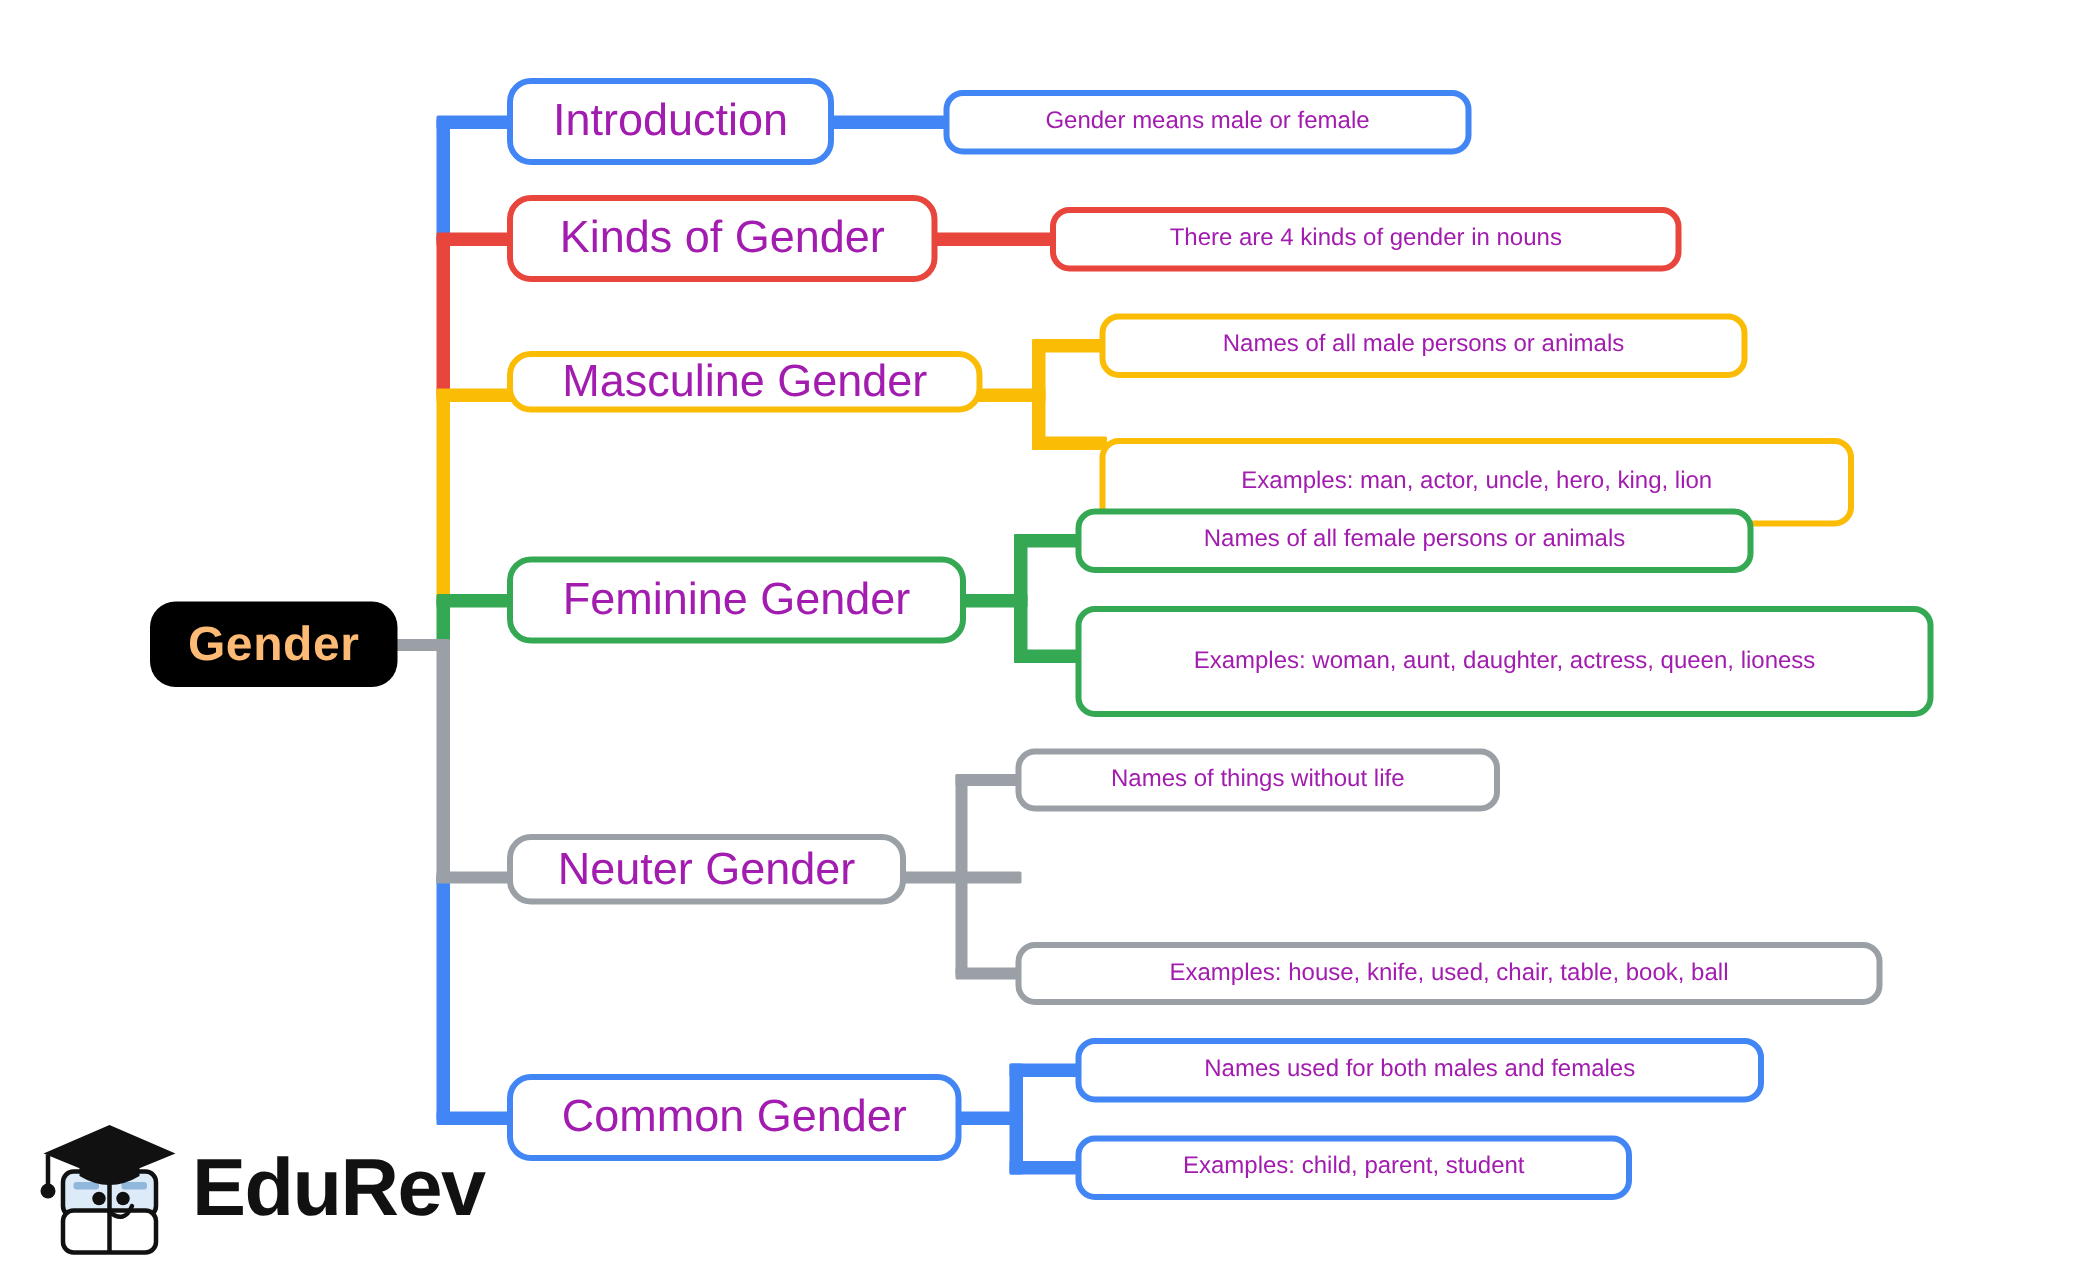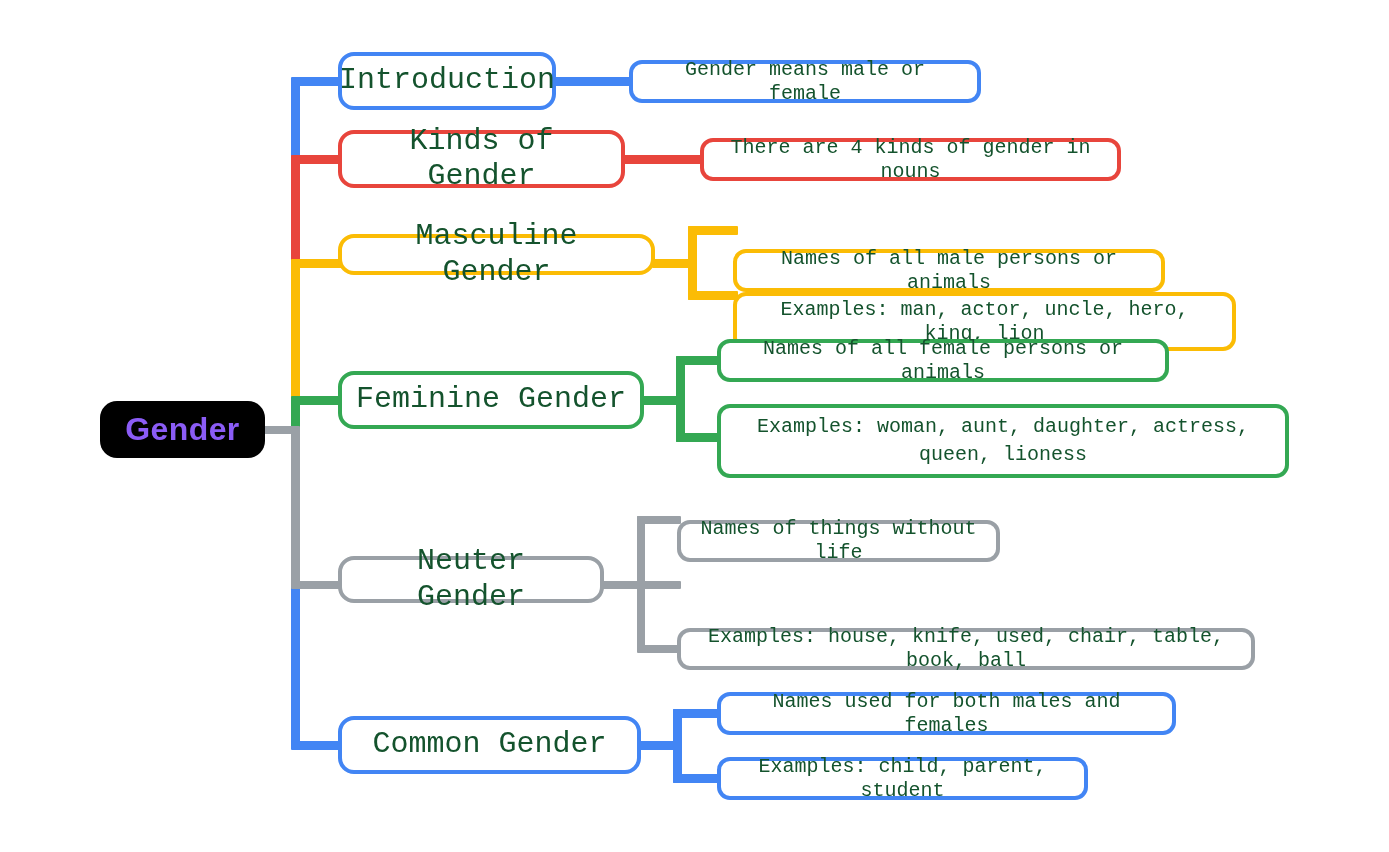--- a/index.html
+++ b/index.html
@@ -22,48 +22,47 @@
   }
   
   .node {
     position: absolute;
     box-sizing: border-box;
     background: #ffffff;
     display: flex;
     align-items: center;
     justify-content: center;
     text-align: center;
-    color: #14532d;
+    color: #a21caf;
     line-height: 1.18;
-    font-family: Liberation Mono, monospace;
   }
   .root {
     position: absolute;
     box-sizing: border-box;
     background: #000000;
-    color: #8b5cf6;
+    color: #fdba74;
     border-radius: 17px;
     display: flex;
     align-items: center;
     justify-content: center;
     font-weight: bold;
     letter-spacing: 0.4px;
   }
   .branch {
     border-width: 4px;
     border-style: solid;
     border-radius: 16px;
     font-size: 30px;
     padding: 0 12px;
   }
   .leaf {
     border-width: 4px;
     border-style: solid;
     border-radius: 13px;
-    font-size: 20px;
+    font-size: 16px;
     padding: 0 10px;
   }
   .leaf.two-line { line-height: 1.38; }
 
   
   #logo {
     position: absolute;
     left: 20px;
     top: 745px;
     width: 280px;
@@ -160,47 +159,72 @@
   </div>
 
   <div class="node leaf" style="left:629px; top:60px; width:352px; height:43px; border-color:#4285F4;">
     <span>Gender means male or female</span>
   </div>
 
   <div class="node leaf" style="left:700px; top:138px; width:421px; height:43px; border-color:#E8453C;">
     <span>There are 4 kinds of gender in nouns</span>
   </div>
 
-  <div class="node leaf" style="left:733px; top:209px; width:432px; height:43px; border-color:#FBBC05;margin-top:40px;">
+  <div class="node leaf" style="left:733px; top:209px; width:432px; height:43px; border-color:#FBBC05;">
     <span>Names of all male persons or animals</span>
   </div>
 
   <div class="node leaf" style="left:733px; top:292px; width:503px; height:59px; border-color:#FBBC05;">
     <span>Examples: man, actor, uncle, hero, king, lion</span>
   </div>
 
   <div class="node leaf" style="left:717px; top:339px; width:452px; height:43px; border-color:#34A853;">
     <span>Names of all female persons or animals</span>
   </div>
 
   <div class="node leaf two-line" style="left:717px; top:404px; width:572px; height:74px; border-color:#34A853;">
     <span>Examples: woman, aunt, daughter, actress, queen, lioness</span>
   </div>
 
-  <div class="node leaf" style="left:677px; top:499px; width:323px; height:42px; border-color:#9AA0A6;margin-top:21px;">
+  <div class="node leaf" style="left:677px; top:499px; width:323px; height:42px; border-color:#9AA0A6;">
     <span>Names of things without life</span>
   </div>
 
 
   <div class="node leaf" style="left:677px; top:628px; width:578px; height:42px; border-color:#9AA0A6;">
     <span>Examples: house, knife, used, chair, table, book, ball</span>
   </div>
 
   <div class="node leaf" style="left:717px; top:692px; width:459px; height:43px; border-color:#4285F4;">
     <span>Names used for both males and females</span>
   </div>
 
   <div class="node leaf" style="left:717px; top:757px; width:371px; height:43px; border-color:#4285F4;">
     <span>Examples: child, parent, student</span>
   </div>
 
+  <div id="logo">
+    <svg width="105" height="100" viewBox="0 0 105 100">
+
+      <rect x="22" y="36" width="62" height="30" rx="7" ry="7" fill="#DCEBF7" stroke="#111" stroke-width="3"></rect>
+      <rect x="22" y="62" width="62" height="28" rx="7" ry="7" fill="#ffffff" stroke="#111" stroke-width="3"></rect>
+
+      <line x1="53" y1="36" x2="53" y2="90" stroke="#111" stroke-width="3"></line>
+
+      <rect x="29" y="43" width="17" height="5" rx="2" fill="#8FB8DC"></rect>
+      <rect x="61" y="43" width="17" height="5" rx="2" fill="#8FB8DC"></rect>
+
+      <circle cx="46" cy="54" r="4.5" fill="#111"></circle>
+      <circle cx="62" cy="54" r="4.5" fill="#111"></circle>
+
+      <path d="M53 63 q10 8 15 -4" fill="none" stroke="#111" stroke-width="3" stroke-linecap="round"></path>
+
+      <path d="M53 5 L97 24 L53 42 L9 24 Z" fill="#111"></path>
+
+      <path d="M33 31 q20 13 40 0 l0 8 q-20 12 -40 0 Z" fill="#111"></path>
+
+      <path d="M12 25 L12 46" stroke="#111" stroke-width="3" fill="none"></path>
+      <circle cx="12" cy="49" r="5" fill="#111"></circle>
+    </svg>
+    <span class="word">EduRev</span>
+  </div>
 
 </div>
 
 </body></html>

